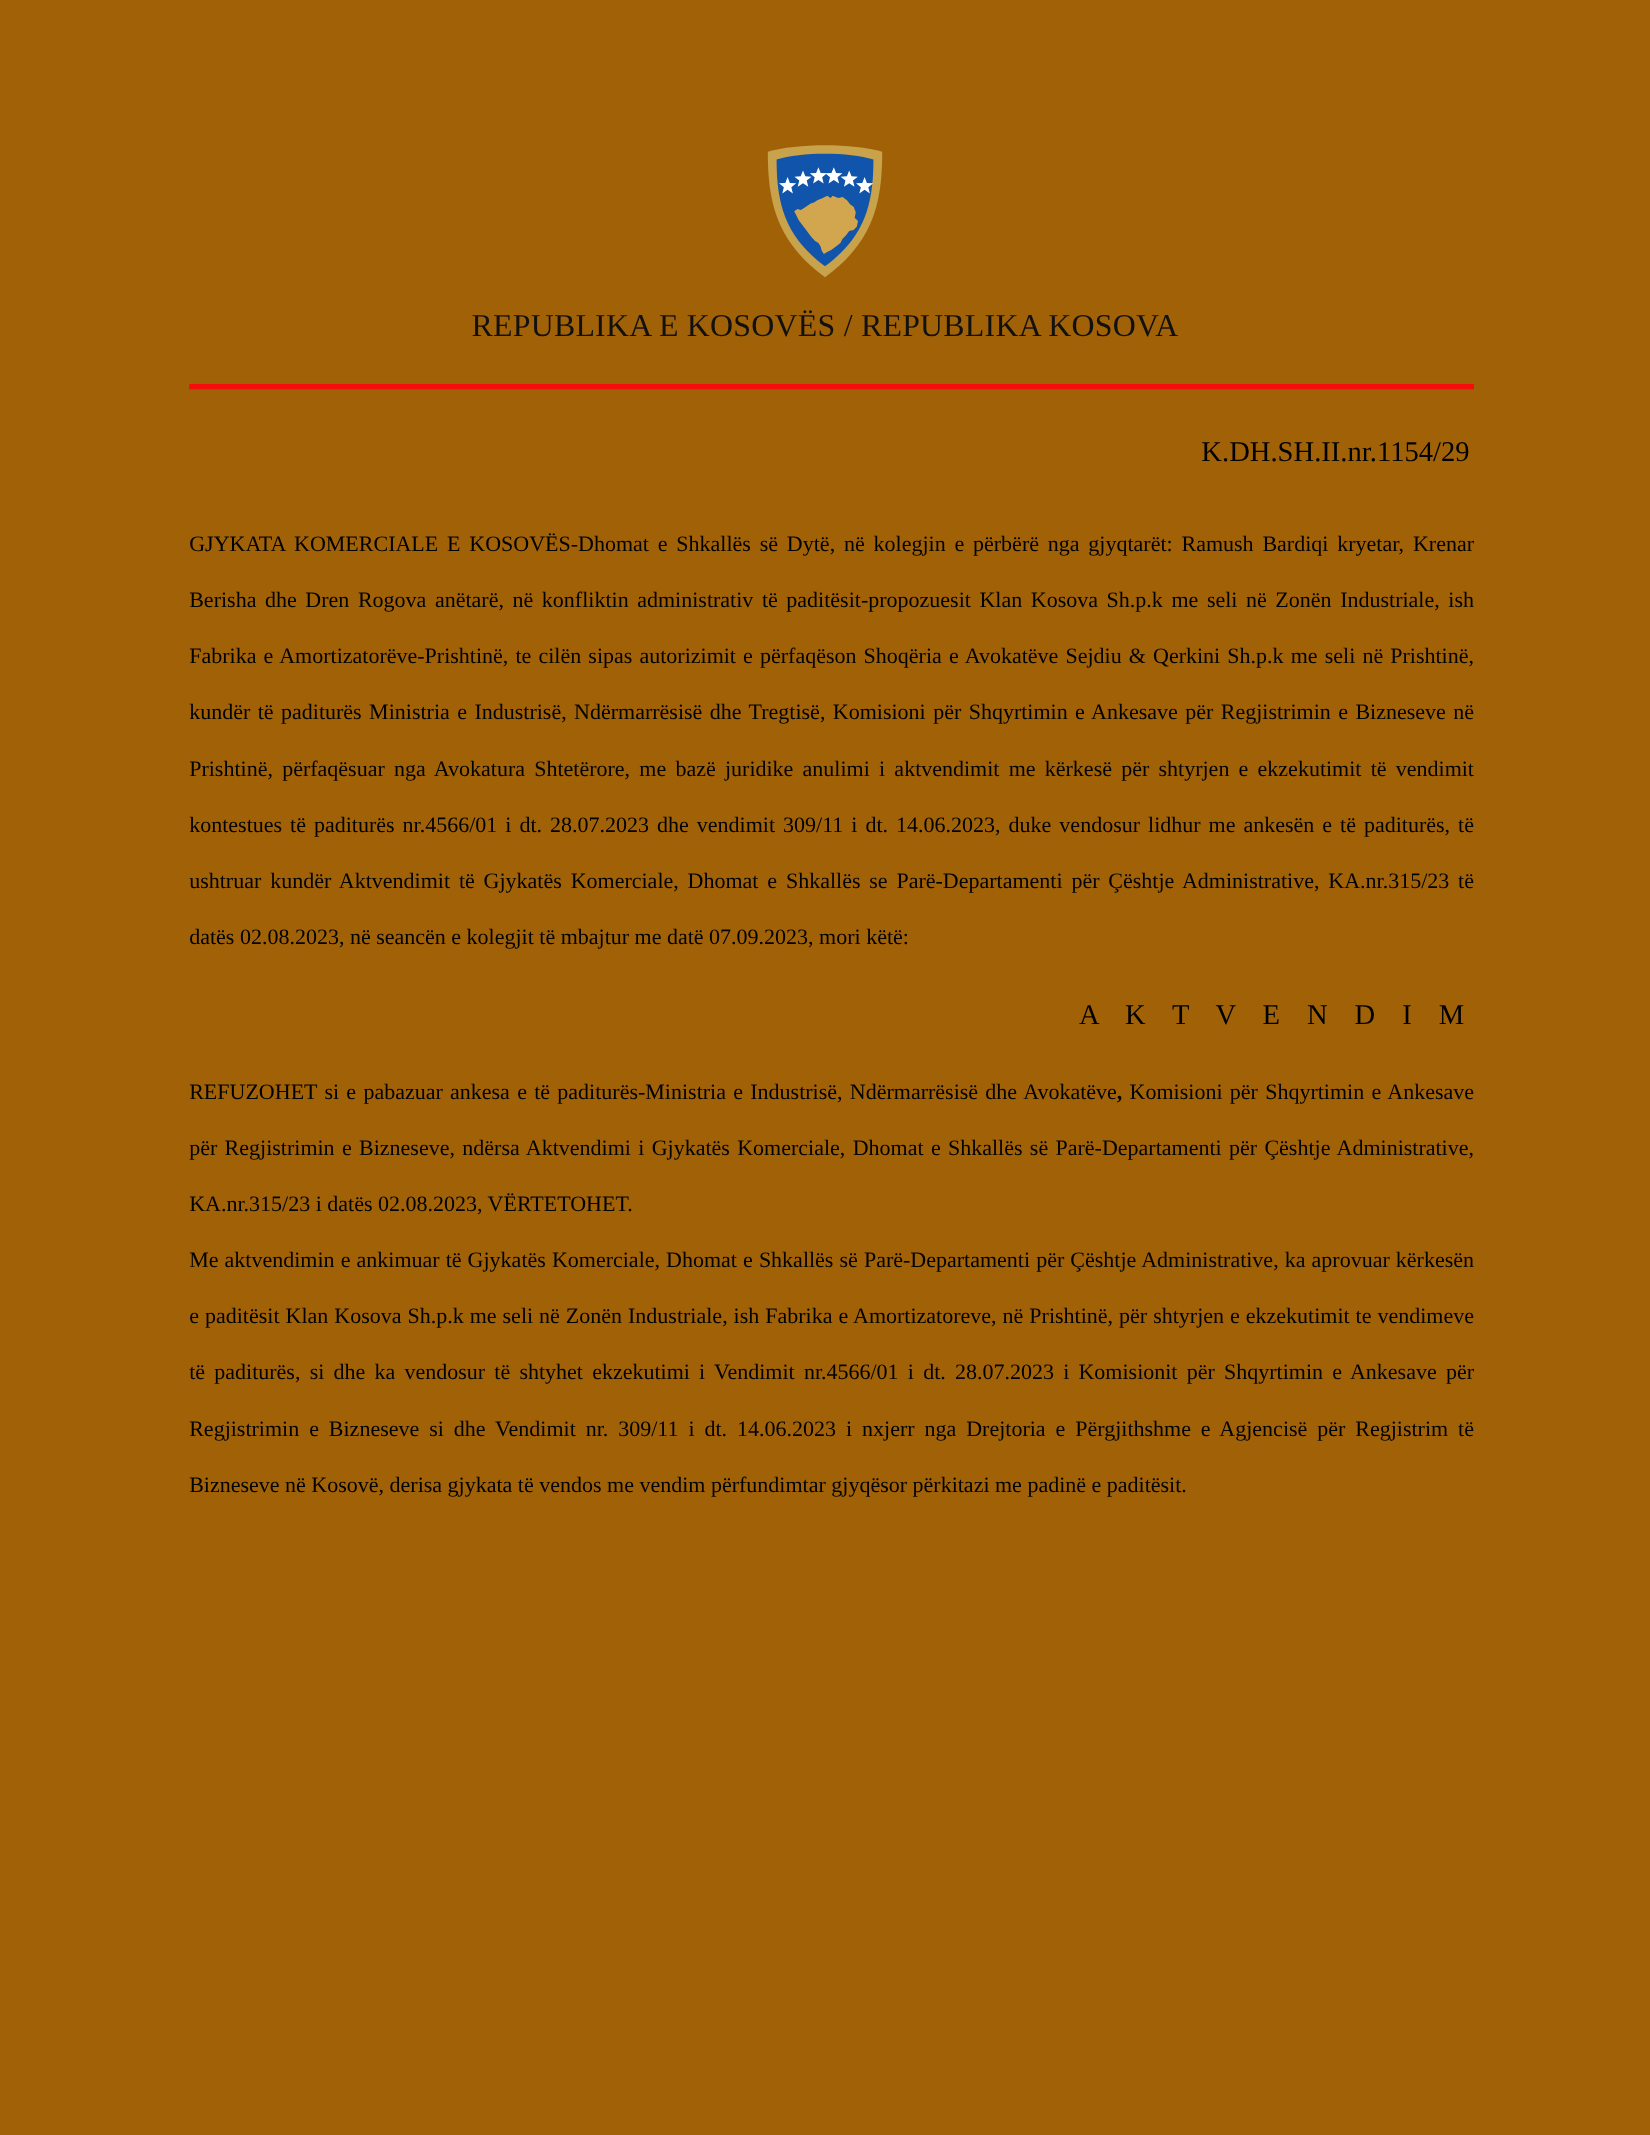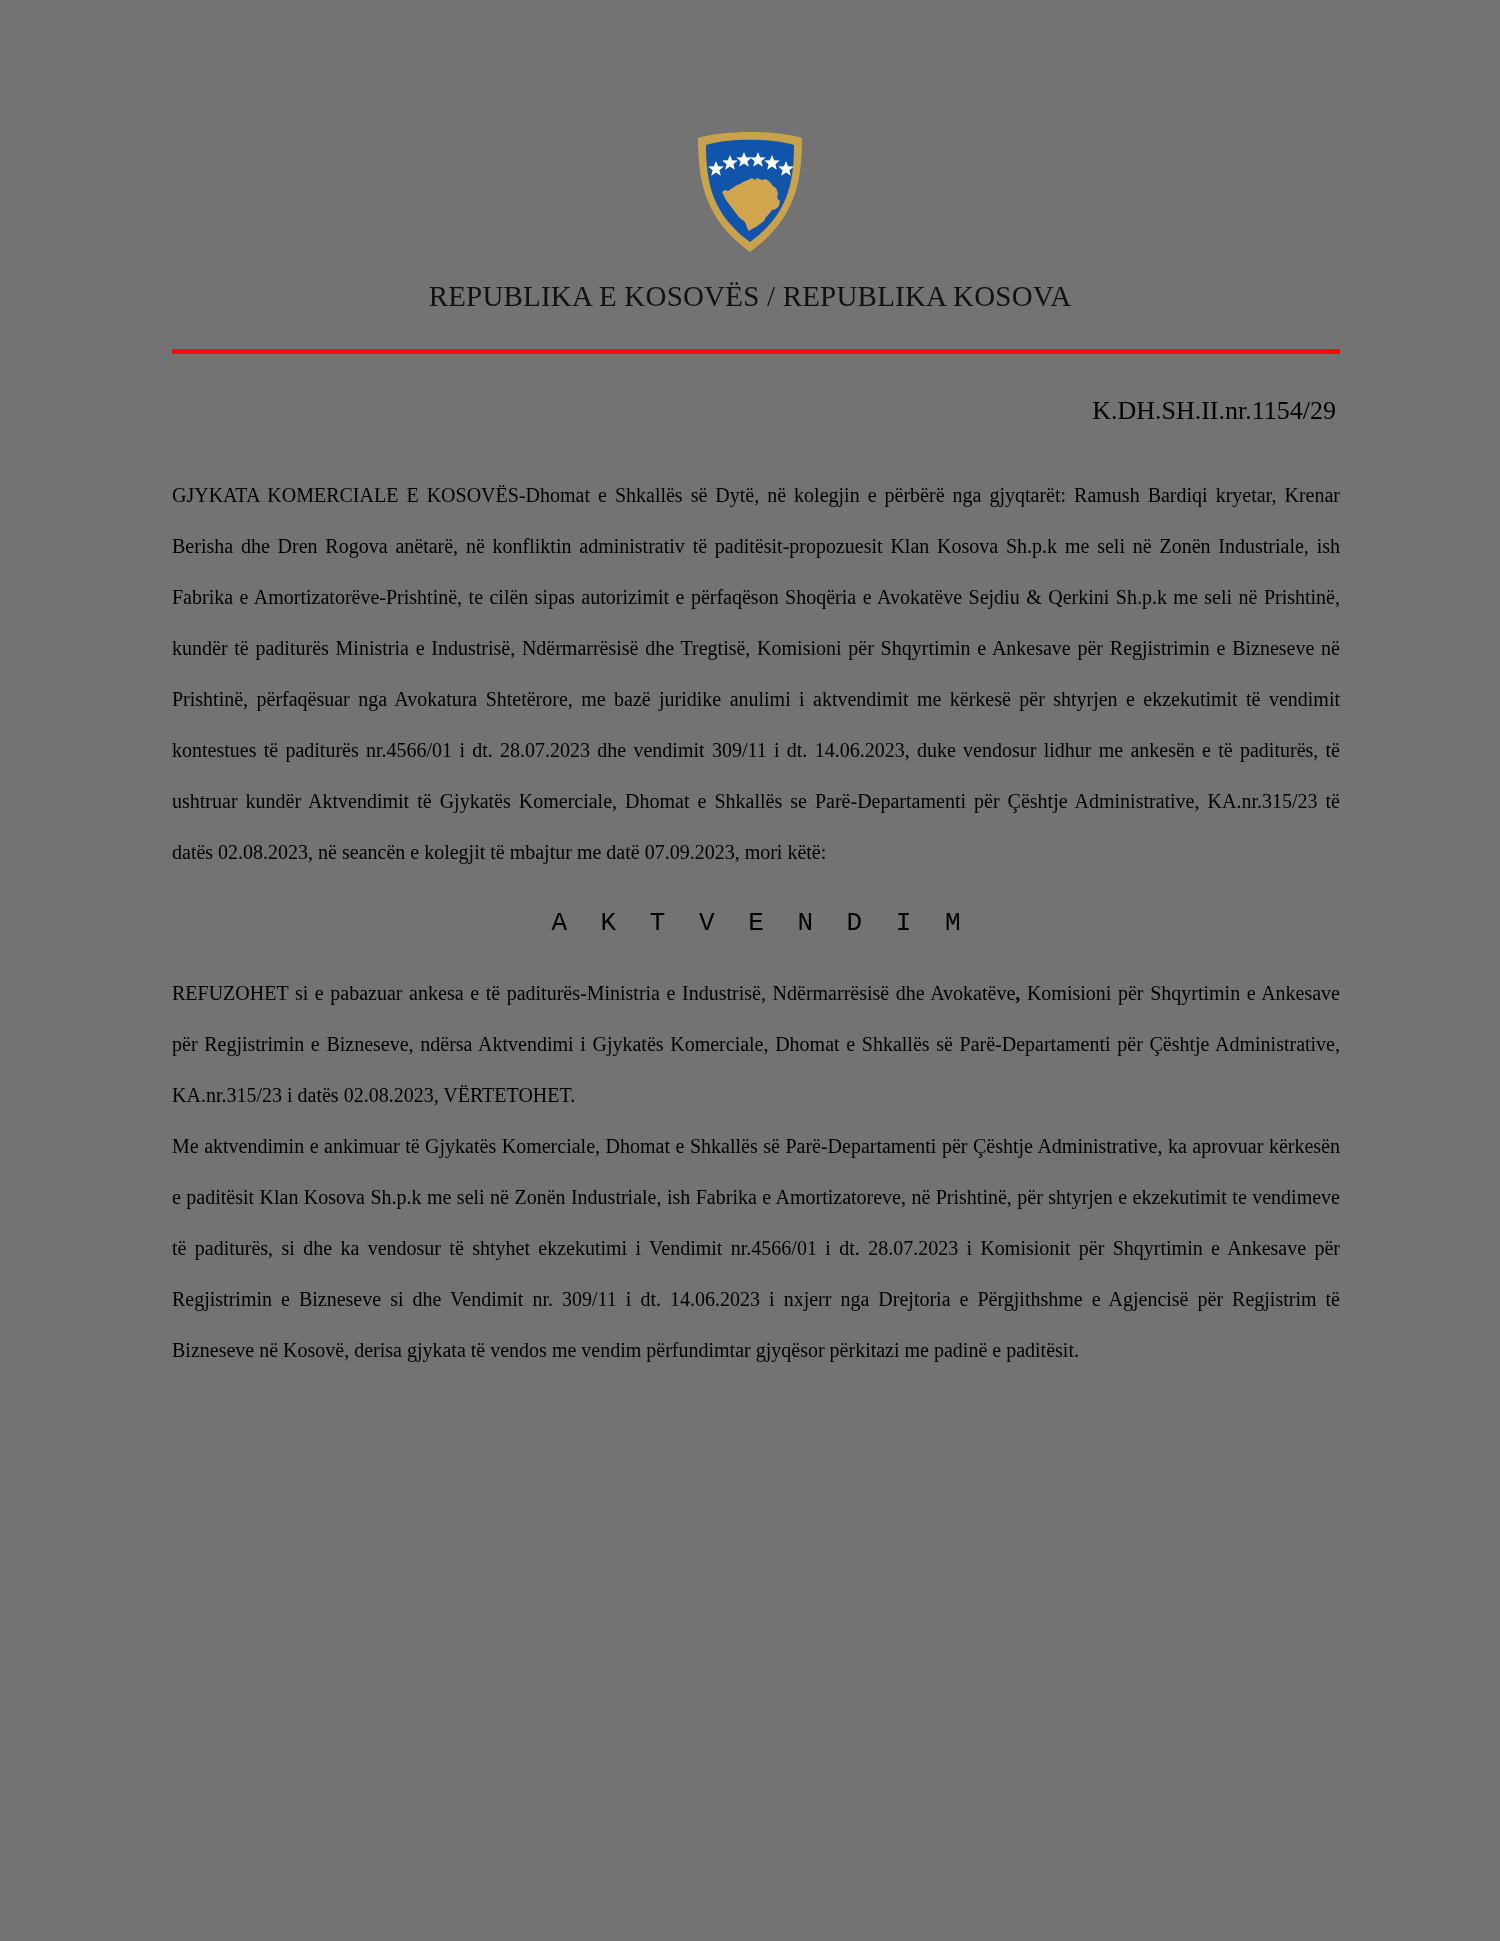--- a/index.html
+++ b/index.html
@@ -14,21 +14,21 @@
     color: #000000;
     position: relative;
     overflow: hidden;
   }
 
   .page {
     width: 1500px;
     height: 1941px;
     box-sizing: border-box;
     position: relative;
-    background: #737373;
+    background: #a16207;
   }
 
   
   .header {
     padding-top: 128px;
     text-align: center;
   }
 
   .emblem {
     width: 112px;
@@ -75,25 +75,24 @@
     line-height: 51px;
     text-align: justify;
     text-justify: inter-word;
     margin: 0 0 0 0;
     hyphens: none;
   }
 
   h2.section-heading {
     font-size: 26px;
     font-weight: normal;
-    text-align: center;
+    text-align: right;
     letter-spacing: 9px;
     margin: 30px 0 30px 0;
     padding-left: 9px;
-    font-family: Liberation Mono, monospace;
   }
 
   .bold-comma {
     font-weight: bold;
   }
 </style>
 </head>
 <body>
 
 <div class="page">

